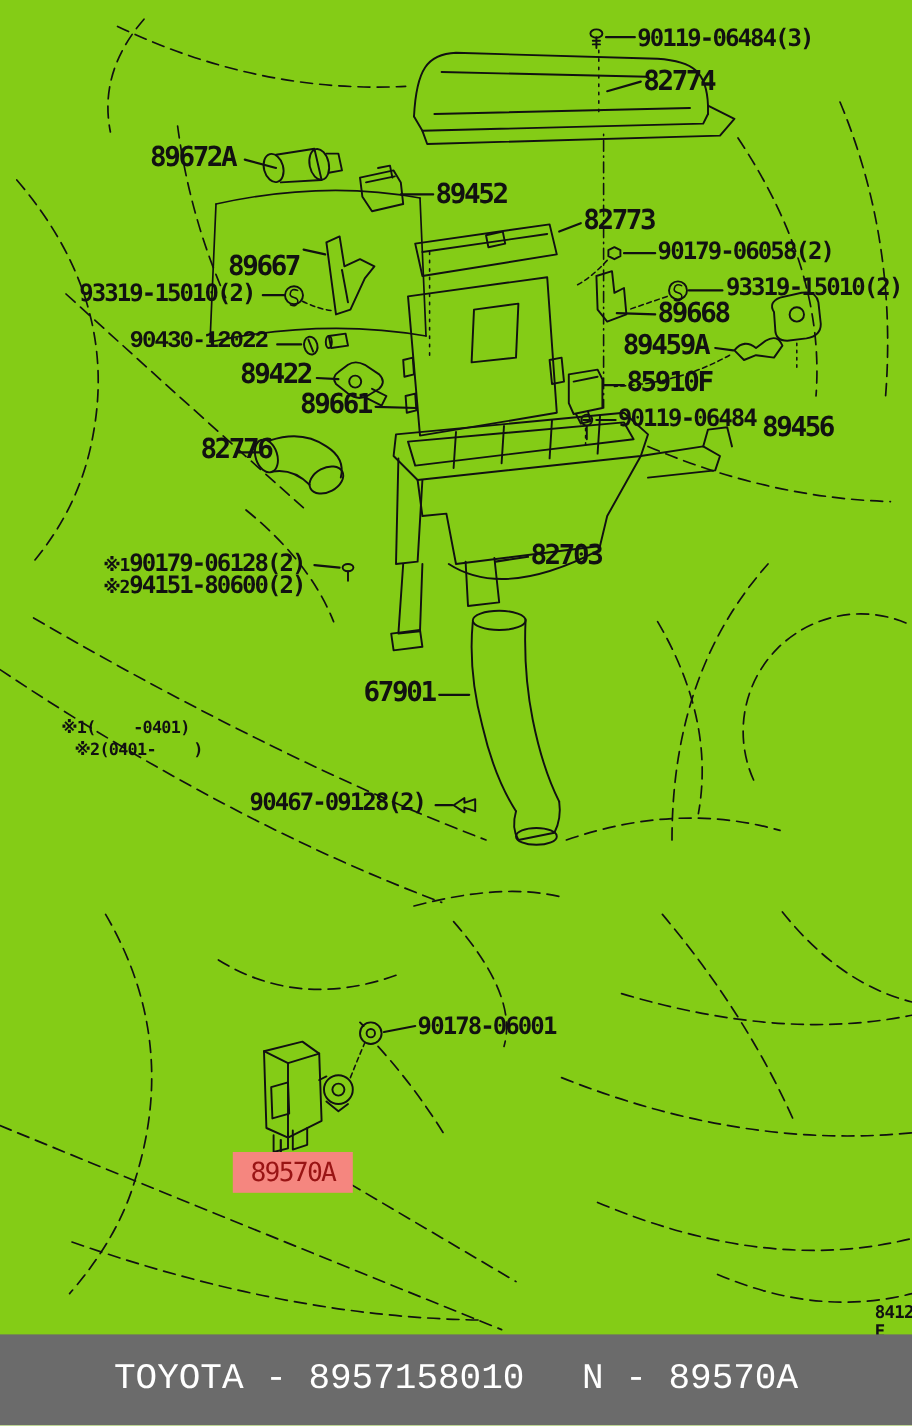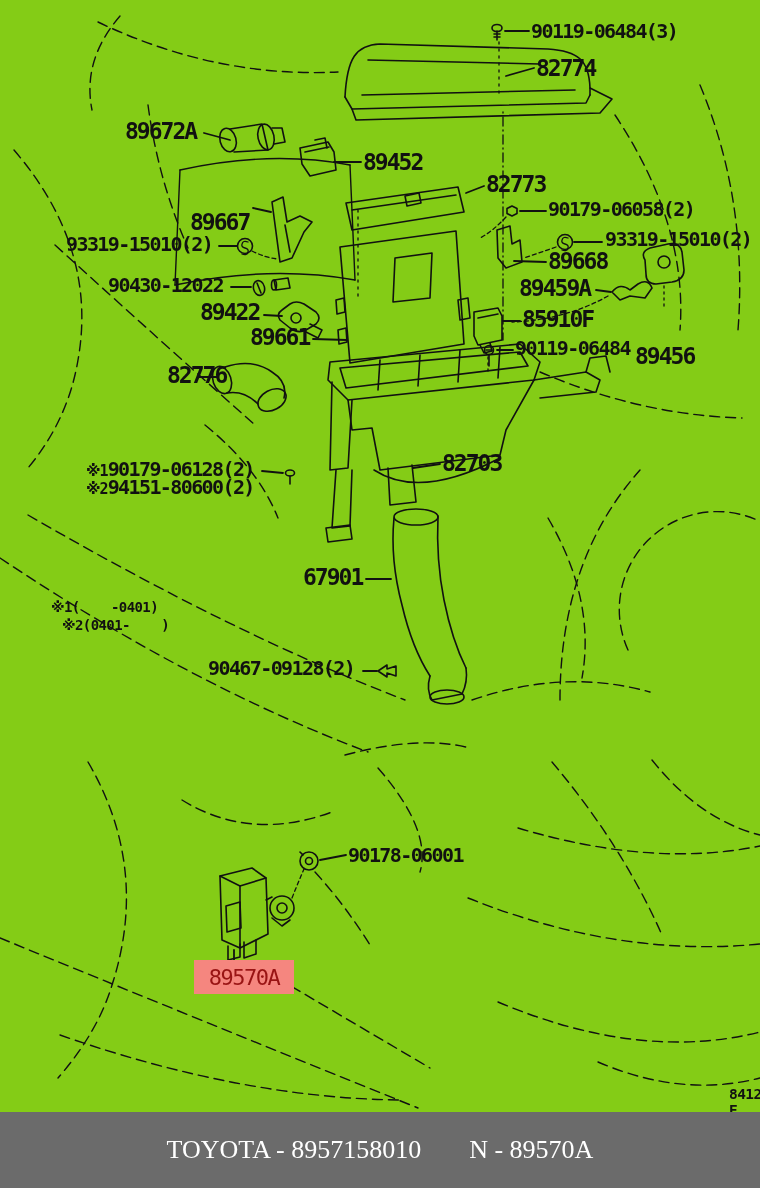--- a/index.html
+++ b/index.html
@@ -11,21 +11,21 @@
   .plabel.big{font-size:23px;letter-spacing:-2px;}
   .plabel .pref{font-size:15px;letter-spacing:-1px;font-family:"DejaVu Sans Mono","DejaVu Sans",monospace;}
   .note{position:absolute;font-size:14px;font-weight:bold;letter-spacing:-0.6px;line-height:1.3;
         white-space:pre;font-family:"DejaVu Sans Mono","DejaVu Sans",monospace;color:#111;}
   .refcode{position:absolute;font-size:14.5px;font-weight:bold;letter-spacing:-0.6px;color:#111;margin-left:40px;}
   .hl{position:absolute;left:194px;top:960px;width:100px;height:34px;background:#f5867f;
       color:#991414;font-weight:normal;font-size:22px;letter-spacing:-1.5px;
       display:flex;align-items:center;justify-content:center;}
   .footerbar{position:absolute;left:0;top:1112px;width:760px;height:76px;background:#6b6b6b;
       display:flex;align-items:center;justify-content:center;gap:48px;
-      font-family:Liberation Serif, serif;font-size:26px;color:#ffffff;}
+      font-family:Liberation Mono, monospace;font-size:30px;color:#ffffff;}
   .footerbar span{white-space:pre;}
 </style>
 </head>
 <body>
 
 <div class="stage">
 
   <svg class="art" width="760" height="1112" viewBox="0 0 760 1112" fill="none" stroke="#111" stroke-width="1.6" stroke-linecap="round" stroke-linejoin="round">
 
     <g stroke-dasharray="10 6" stroke-width="1.4">
@@ -250,21 +250,21 @@
     </g>
   </svg>
 
   <div class="plabel" style="left:531px;top:21px;">90119-06484(3)</div>
   <div class="plabel big" style="left:536px;top:57px;">82774</div>
   <div class="plabel big" style="left:125px;top:120px;">89672A</div>
   <div class="plabel big" style="left:363px;top:151px;">89452</div>
   <div class="plabel big" style="left:486px;top:173px;">82773</div>
   <div class="plabel big" style="left:190px;top:196px;margin-top:15px;">89667</div>
   <div class="plabel" style="left:66px;top:234px;">93319-15010(2)</div>
-  <div class="plabel" style="left:108px;top:275px;">90430-12022</div>
+  <div class="plabel" style="left:108px;top:275px;font-family:Liberation Mono, monospace;">90430-12022</div>
   <div class="plabel big" style="left:200px;top:301px;">89422</div>
   <div class="plabel big" style="left:250px;top:326px;">89661</div>
   <div class="plabel big" style="left:137px;top:364px;margin-left:30px;">82776</div>
   <div class="plabel" style="left:548px;top:199px;">90179-06058(2)</div>
   <div class="plabel" style="left:605px;top:229px;">93319-15010(2)</div>
   <div class="plabel big" style="left:548px;top:250px;">89668</div>
   <div class="plabel big" style="left:519px;top:277px;">89459A</div>
   <div class="plabel big" style="left:522px;top:308px;">85910F</div>
   <div class="plabel big" style="left:635px;top:313px;margin-top:32px;">89456</div>
   <div class="plabel" style="left:515px;top:338px;">90119-06484</div>

